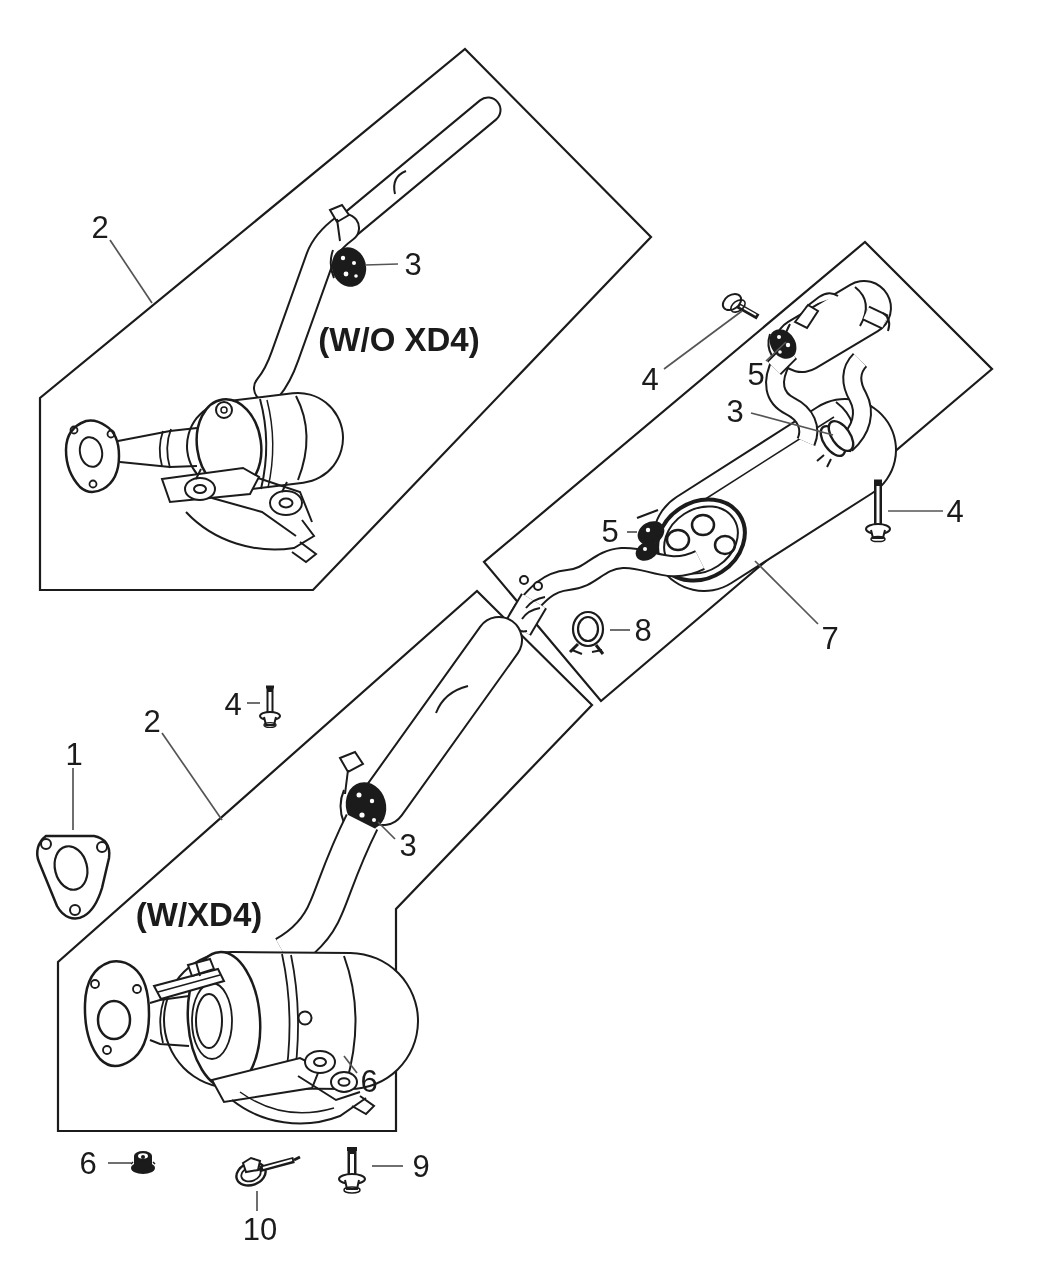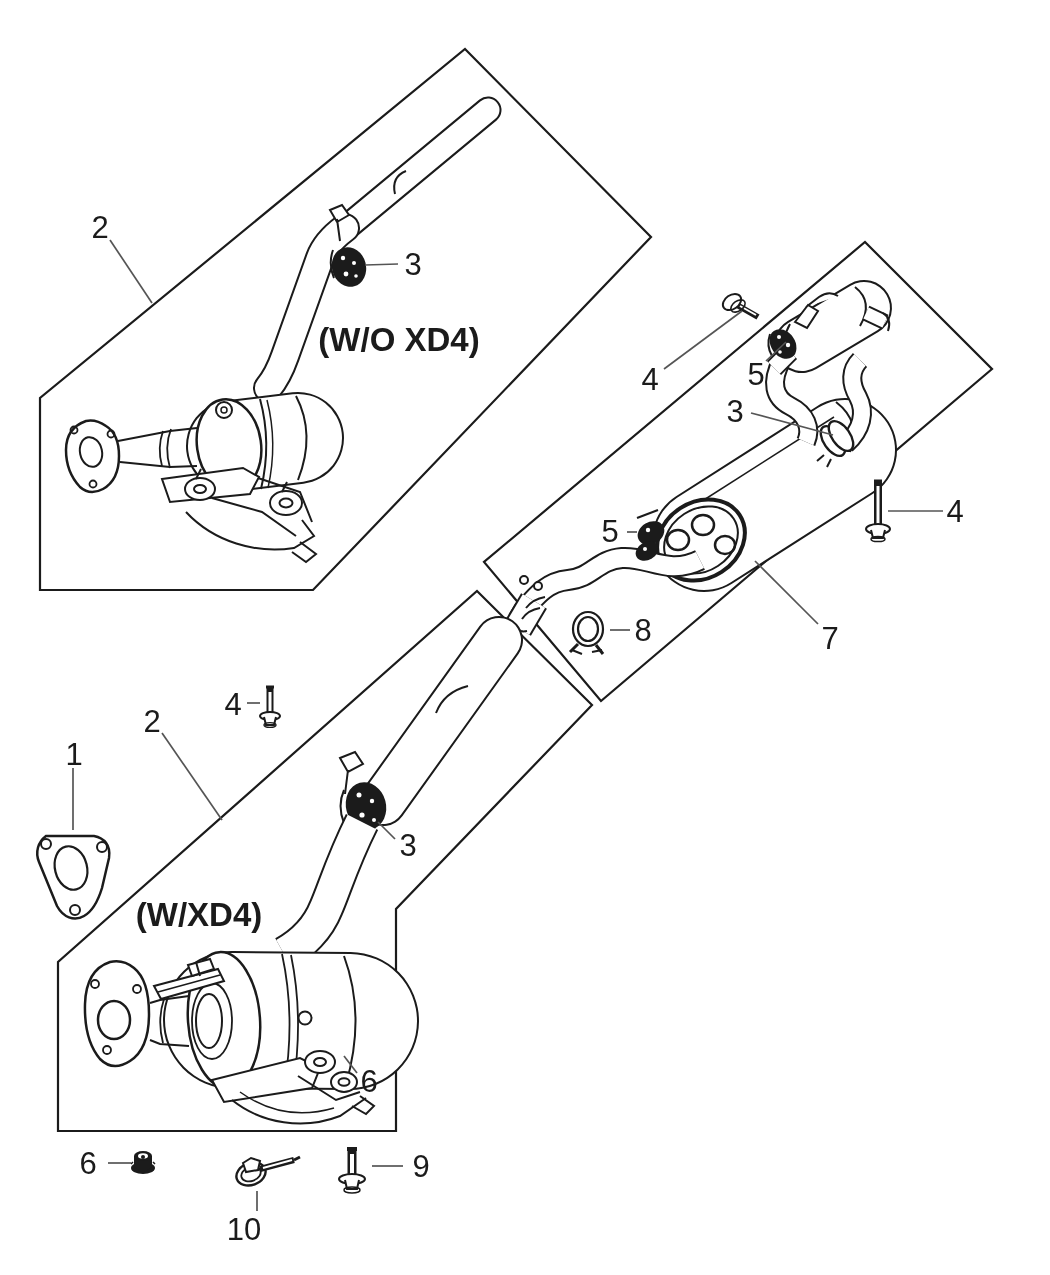--- a/index.html
+++ b/index.html
@@ -292,17 +292,17 @@
   <span class="callout" style="left:610px;top:531px">5</span>
   <span class="callout" style="left:643px;top:630px">8</span>
   <span class="callout" style="left:830px;top:638px">7</span>
   <span class="callout" style="left:233px;top:704px">4</span>
   <span class="callout" style="left:152px;top:721px">2</span>
   <span class="callout" style="left:74px;top:754px">1</span>
   <span class="callout" style="left:408px;top:845px">3</span>
   <span class="callout" style="left:369px;top:1081px">6</span>
   <span class="callout" style="left:88px;top:1163px">6</span>
   <span class="callout" style="left:421px;top:1166px">9</span>
-  <span class="callout" style="left:244px;top:1229px">10</span>
+  <span class="callout" style="left:260px;top:1229px">10</span>
 
   <span class="variant" style="left:399px;top:339px">(W/O XD4)</span>
   <span class="variant" style="left:199px;top:914px">(W/XD4)</span>
 </div>
 
 </body></html>

